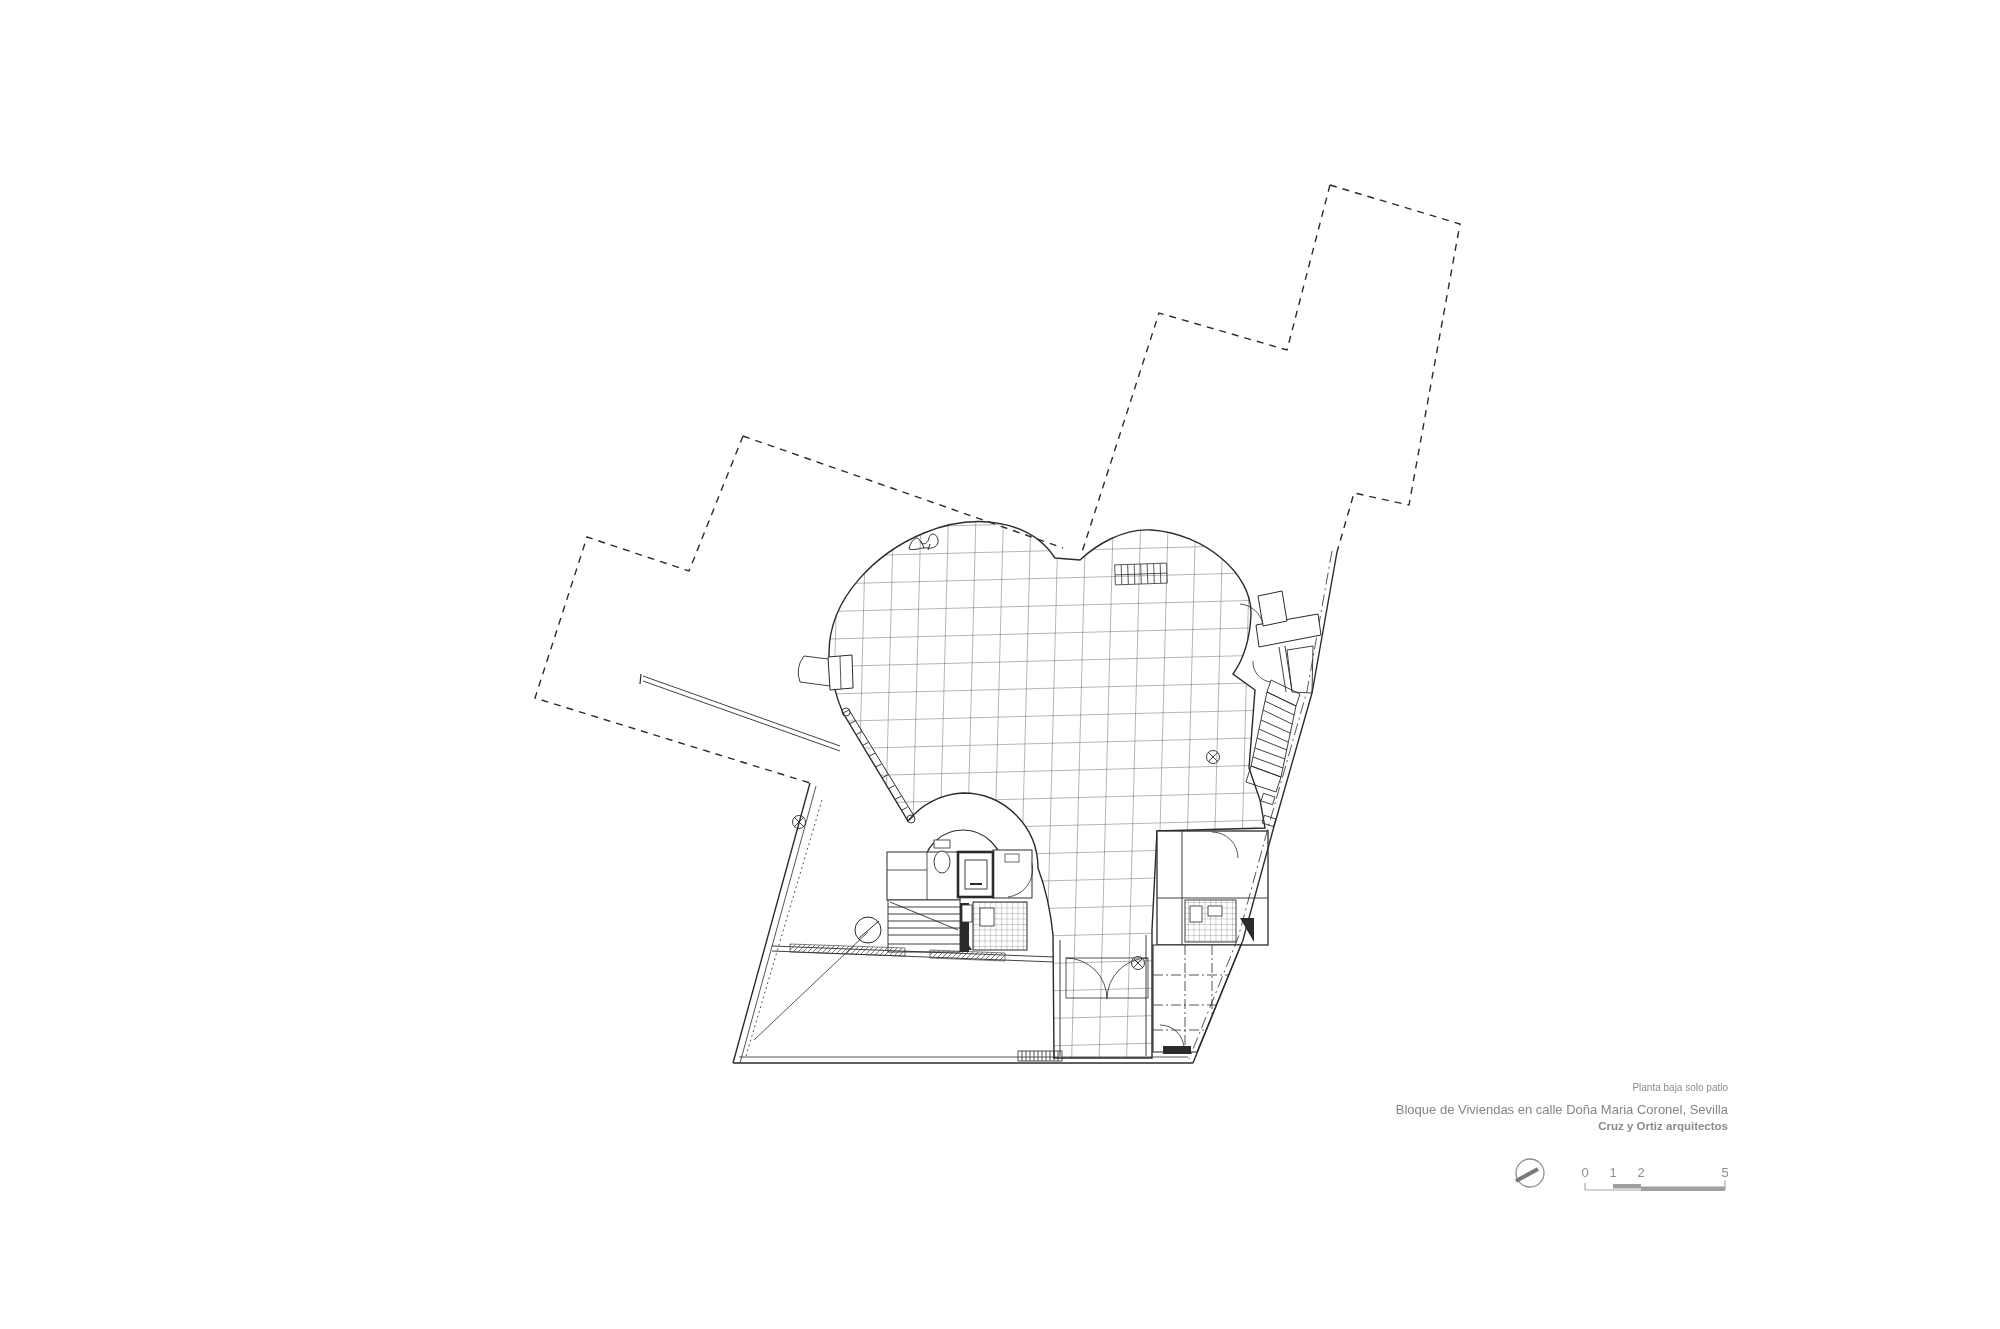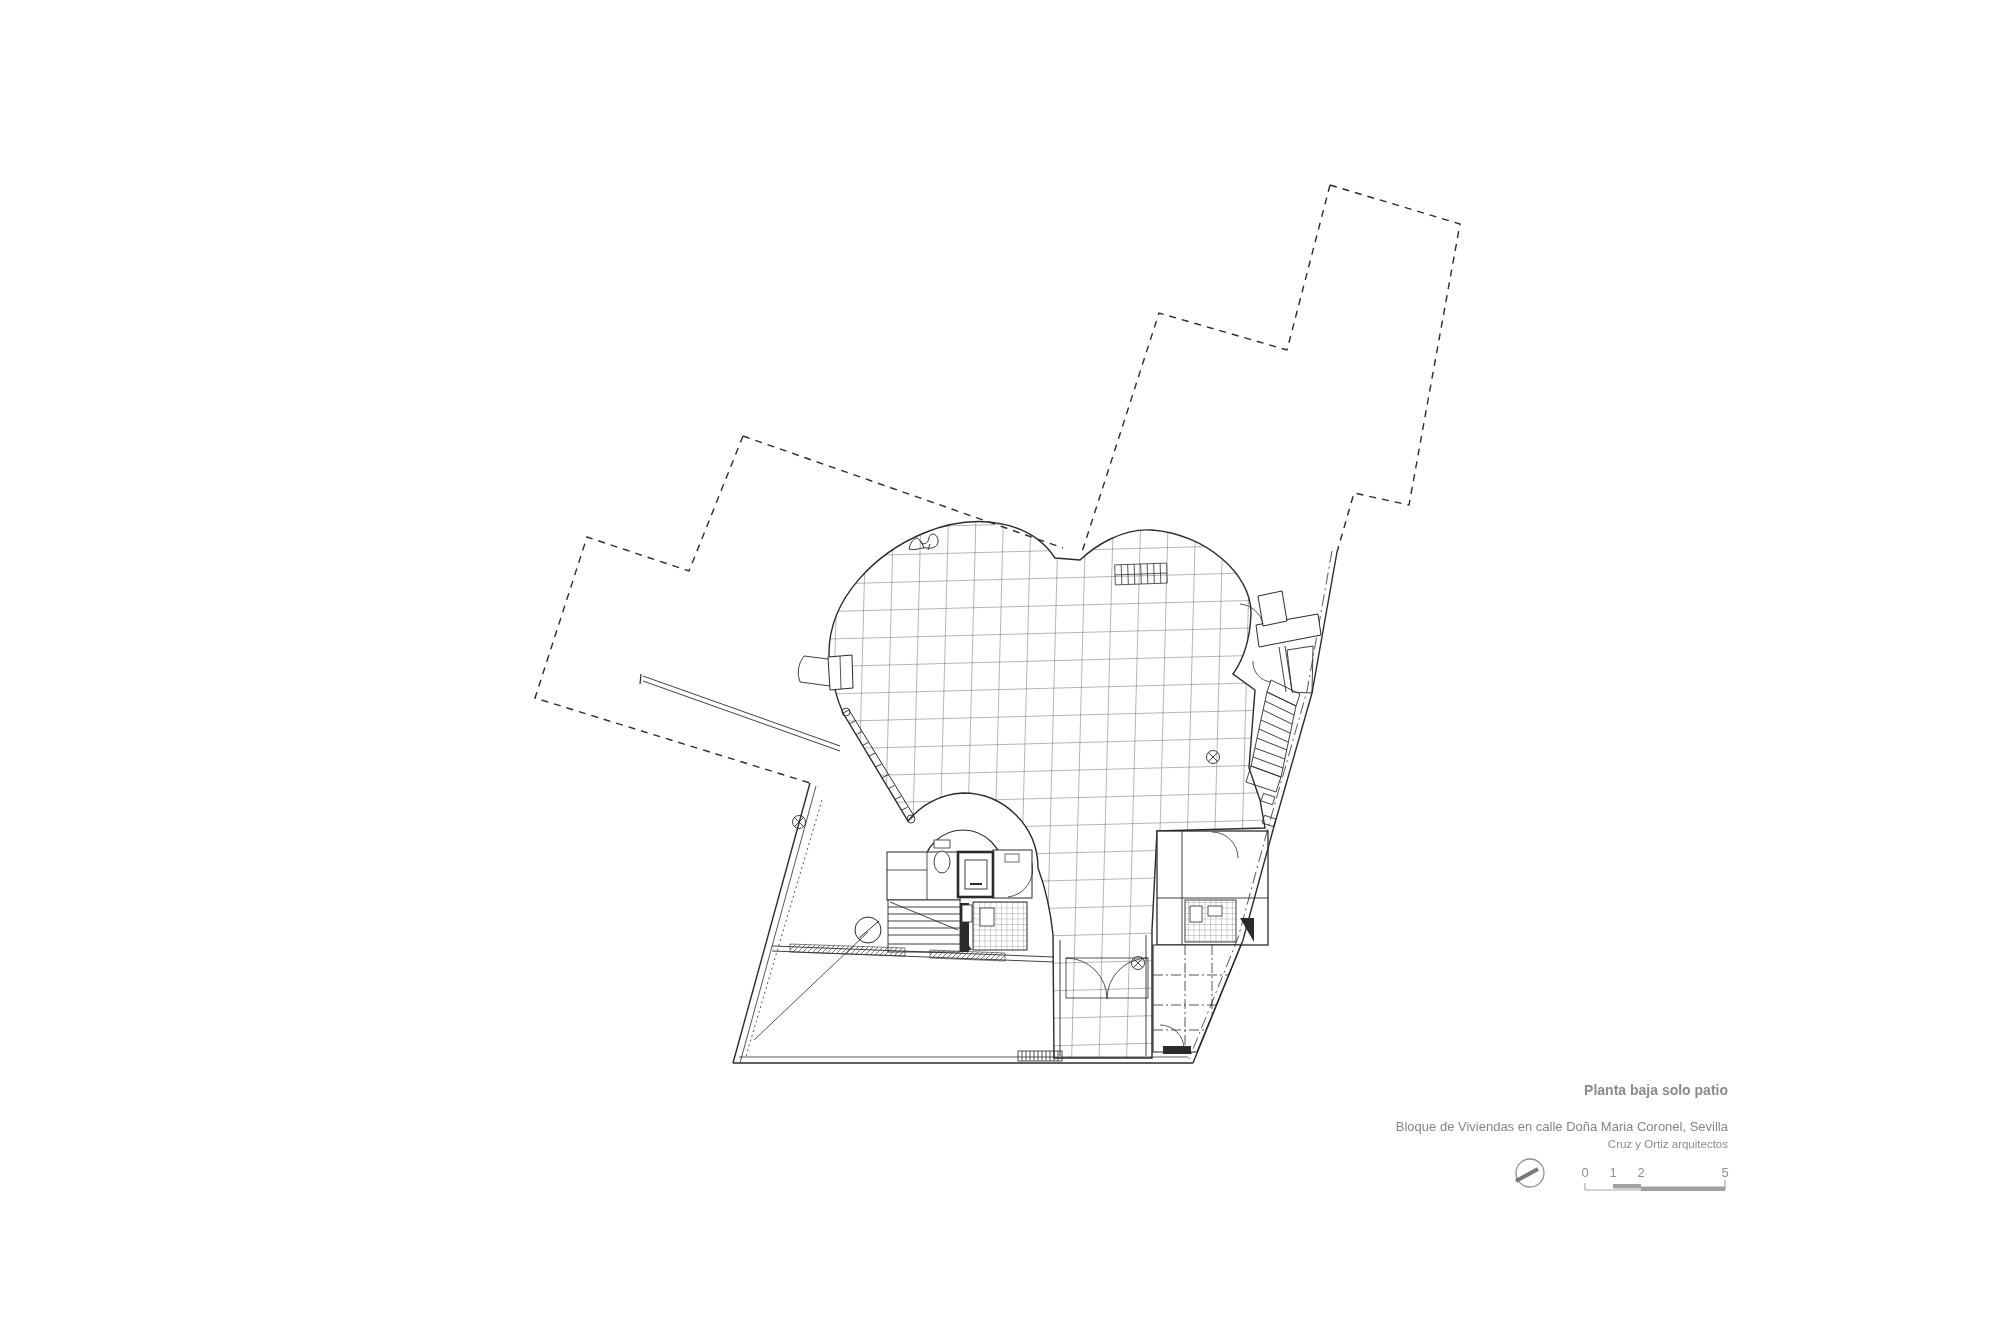--- a/index.html
+++ b/index.html
@@ -5,23 +5,23 @@
   html,body{margin:0;padding:0;background:#ffffff;}
   .sheet{
     position:relative;width:2000px;height:1329px;background:#ffffff;overflow:hidden;
     font-family:"Liberation Sans", sans-serif;
   }
   svg{position:absolute;left:0;top:0;}
   .captions{
     position:absolute;right:272px;top:1082px;text-align:right;color:#8b8b8b;
     line-height:1.15;white-space:nowrap;
   }
-  .cap-note{font-size:14px;margin-bottom:22px;font-weight:bold;}
+  .cap-note{font-size:10px;margin-bottom:9px;}
   .cap-title{font-size:13px;margin-bottom:3px;color:#858585;}
-  .cap-arch{font-size:11.5px;}
+  .cap-arch{font-size:11.5px;font-weight:bold;}
   .scale-num{font-size:13px;fill:#8f8f8f;}
 </style>
 </head>
 <body>
 
 <div class="sheet">
 
 <svg width="2000" height="1329" viewBox="0 0 2000 1329">
   <defs>
     <pattern id="tile" width="27.5" height="27.5" patternUnits="userSpaceOnUse" patternTransform="rotate(-1.5) skewX(-3)">

